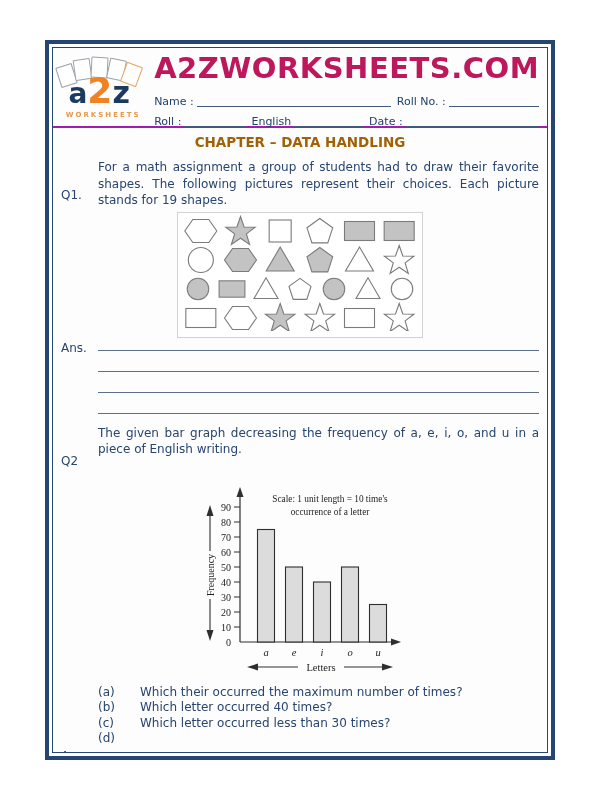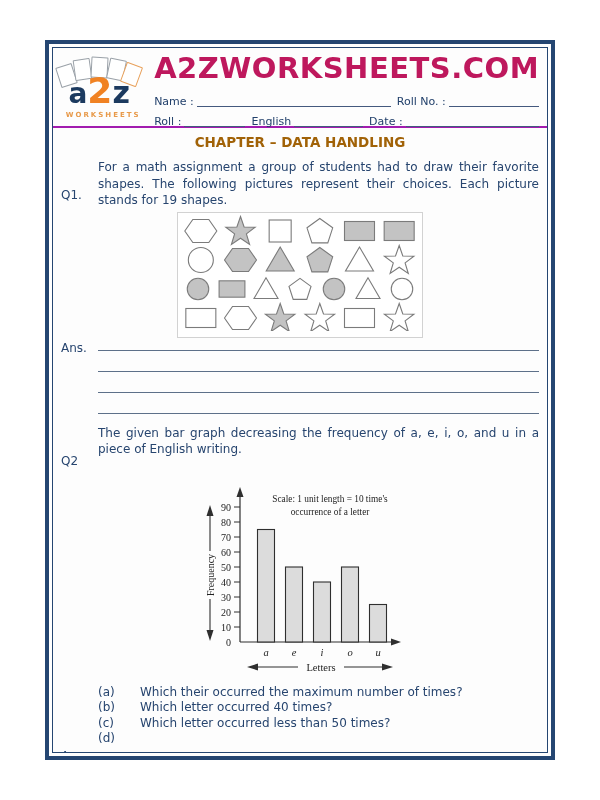--- a/index.html
+++ b/index.html
@@ -201,21 +201,21 @@
           <div class="subq">
             <span class="sqlabel">(a)</span>
             <span>Which their occurred the maximum number of times?</span>
           </div>
           <div class="subq">
             <span class="sqlabel">(b)</span>
             <span>Which letter occurred 40 times?</span>
           </div>
           <div class="subq">
             <span class="sqlabel">(c)</span>
-            <span>Which letter occurred less than 50 times?</span>
+            <span>Which letter occurred less than 30 times?</span>
           </div>
           <div class="subq">
             <span class="sqlabel">(d)</span>
           </div>
         </div>
 
         <div class="ans-block">
           <span class="anslabel">Ans.</span>
           <div class="ans-lines">
             <div class="ans-line first"></div>

